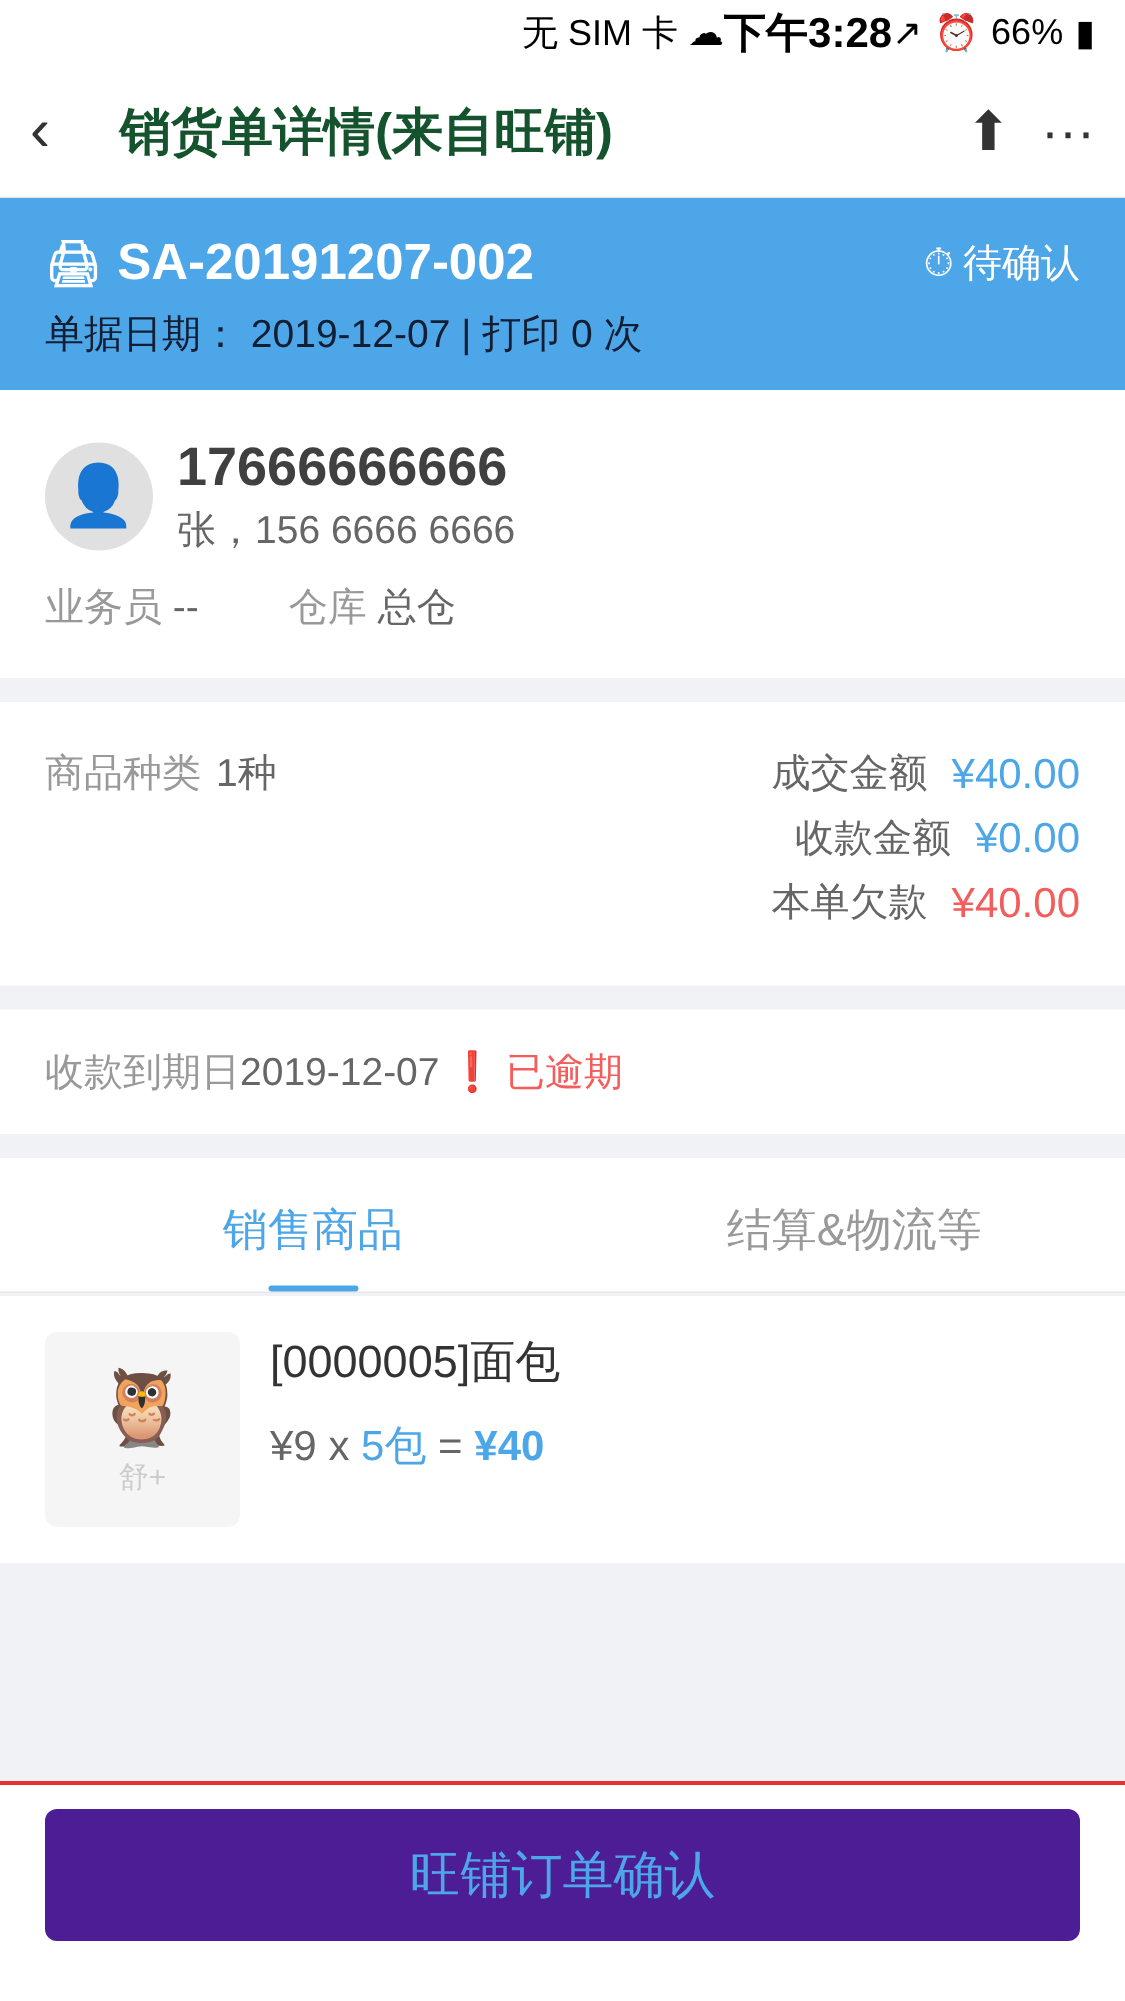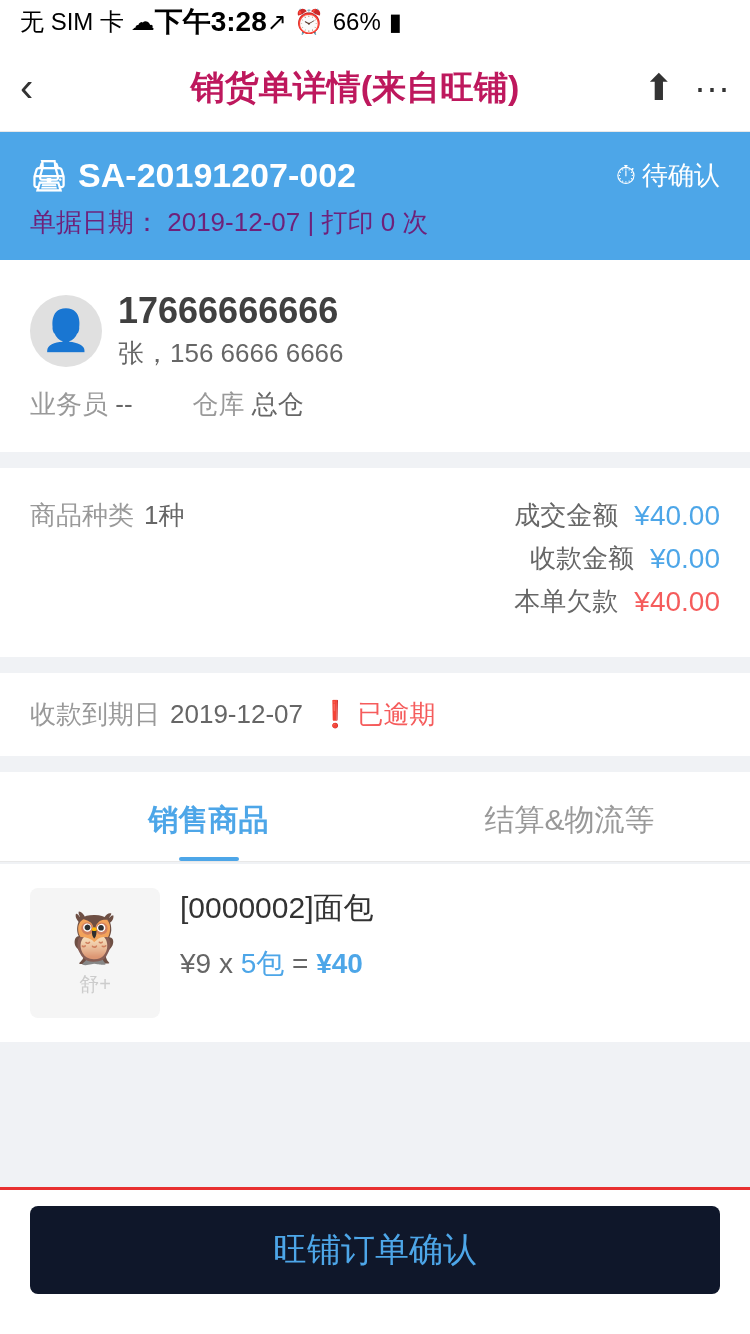--- a/index.html
+++ b/index.html
@@ -11,21 +11,21 @@
       background: #f0f2f5;
       font-size: 28px;
     }
 
     
     .status-bar {
       height: 44px;
       background: #fff;
       display: flex;
       align-items: center;
-      justify-content: flex-start;
+      justify-content: flex-end;
       padding: 0 20px;
       font-size: 24px;
       font-weight: 500;
     }
     .status-left { display: flex; align-items: center; gap: 10px; }
     .status-center { font-size: 28px; font-weight: 600; }
     .status-right { display: flex; align-items: center; gap: 8px; font-size: 24px; }
 
     
     .nav-bar {
@@ -37,24 +37,23 @@
       border-bottom: 1px solid #e8e8e8;
     }
     .nav-back {
       font-size: 40px;
       color: #333;
       width: 60px;
       cursor: pointer;
     }
     .nav-title {
       flex: 1;
-      text-align: center;
       font-size: 34px;
       font-weight: 600;
-      color: #be185d;
+      color: #14532d;
     }
     .nav-actions {
       display: flex;
       align-items: center;
       gap: 20px;
       width: 100px;
       justify-content: flex-end;
     }
     .nav-icon {
       font-size: 36px;
@@ -87,21 +86,21 @@
     }
     .order-status {
       display: flex;
       align-items: center;
       gap: 6px;
       color: #fff;
       font-size: 26px;
     }
     .order-date {
       font-size: 26px;
-      color: #701a75;
+      color: #0f172a;
       opacity: 0.95;
     }
 
     
     .info-card {
       background: #fff;
       padding: 30px;
       margin-bottom: 16px;
     }
     .customer-row {
@@ -176,21 +175,20 @@
     .amount-value { color: #4da6e8; font-size: 28px; font-weight: 500; }
     .amount-value.red { color: #f55c5c; }
 
     
     .due-date-card {
       background: #fff;
       padding: 24px 30px;
       margin-top: 16px;
       display: flex;
       align-items: center;
-      gap: 10px;
       font-size: 26px;
       color: #666;
     }
     .due-date-label { color: #999; }
     .overdue-badge {
       display: flex;
       align-items: center;
       gap: 6px;
       color: #f55c5c;
       font-size: 26px;
@@ -210,21 +208,21 @@
       flex: 1;
       text-align: center;
       padding: 28px 0 20px;
       font-size: 30px;
       color: #999;
       cursor: pointer;
       position: relative;
     }
     .tab.active {
       color: #4da6e8;
-      font-weight: 700;
+      font-weight: 400;
       margin-left: 28px;
     }
     .tab.active::after {
       content: '';
       position: absolute;
       bottom: 0;
       left: 50%;
       transform: translateX(-50%);
       width: 60px;
       height: 4px;
@@ -289,21 +287,21 @@
       bottom: 0;
       left: 0;
       width: 750px;
       background: #fff;
       padding: 16px 30px 40px;
       border-top: 3px solid #e83030;
     }
     .confirm-btn {
       width: 100%;
       height: 88px;
-      background: #0f172a;
+      background: #4c1d95;
       border: none;
       border-radius: 8px;
       font-size: 34px;
       color: #4da6e8;
       font-weight: 500;
       cursor: pointer;
       display: flex;
       align-items: center;
       justify-content: center;
     }
@@ -417,21 +415,21 @@
     </div>
   </div>
 </div>
 
 <div class="product-card">
   <div class="product-image">
     <span class="product-image-icon">🦉</span>
     <span class="product-image-text">舒+</span>
   </div>
   <div class="product-info">
-    <div class="product-name">[0000002]面包</div>
+    <div class="product-name">[0000005]面包</div>
     <div class="product-price">
       <span>¥9 x </span><span class="qty">5包</span><span> = </span><span class="total">¥40</span>
     </div>
   </div>
 </div>
 
 <div class="bottom-area"></div>
 
 <div class="bottom-action">
   <button class="confirm-btn">旺铺订单确认</button>

